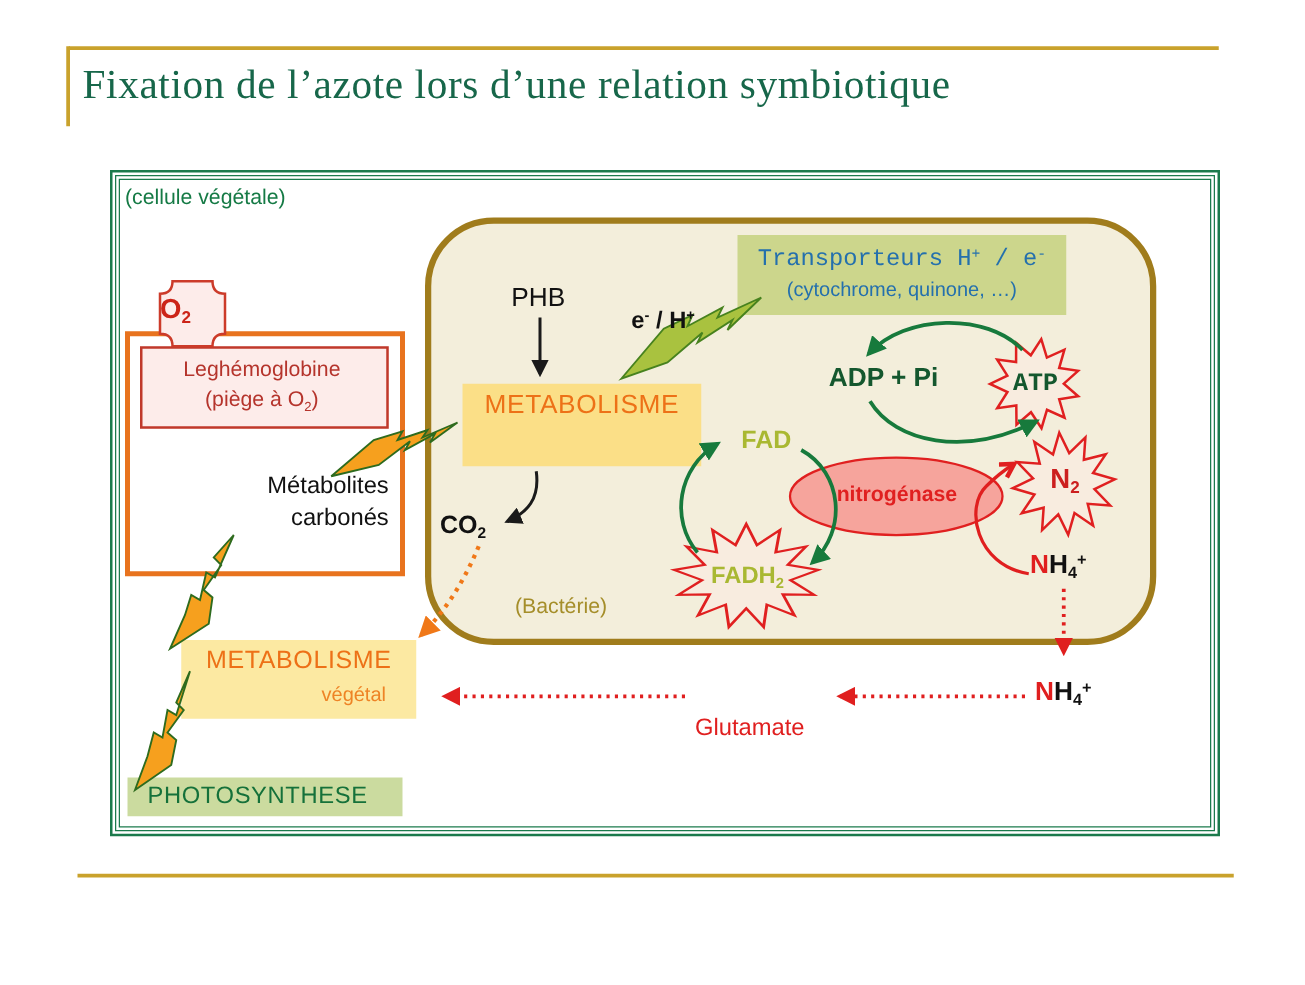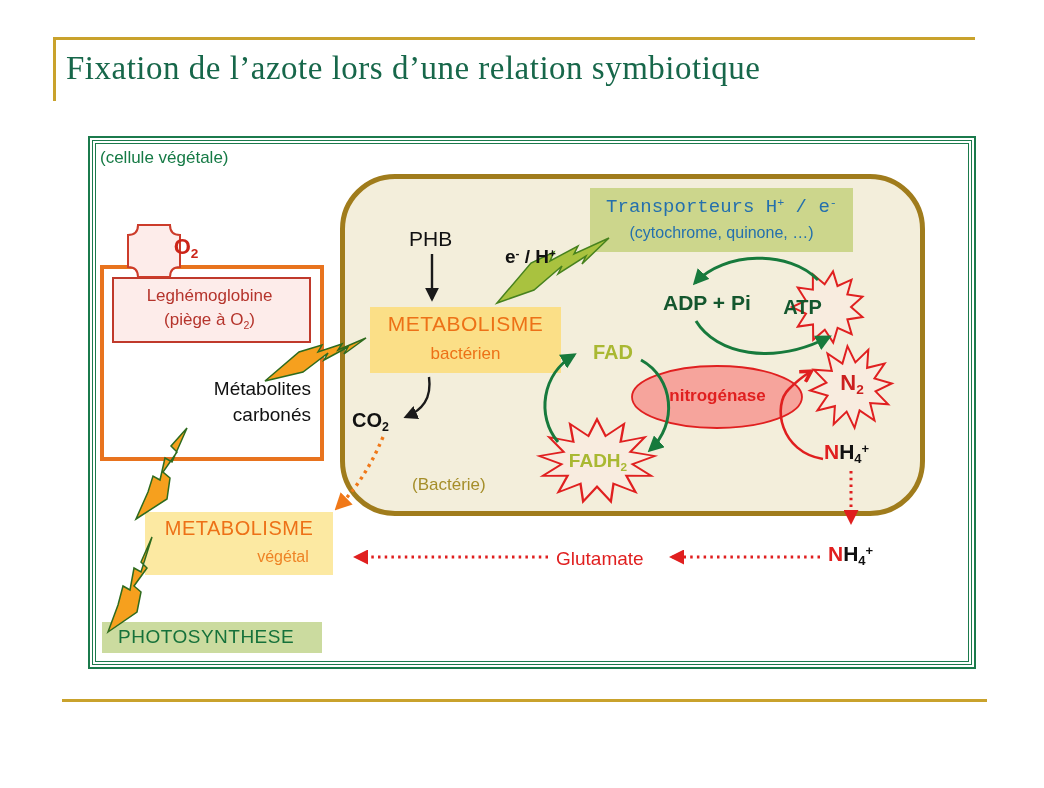--- a/index.html
+++ b/index.html
@@ -22,41 +22,41 @@
   .bacteria{left:340px;top:174px;width:575px;height:332px;background:#f3eedb;border:5px solid #a07c1c;border-radius:55px;z-index:1;}
   .transp-box{left:590px;top:188px;width:263px;height:64px;background:#ccd68c;z-index:1;}
   .mbact-box{left:370px;top:307px;width:191px;height:66px;background:#fbdf87;z-index:1;}
   .mveg-box{left:145px;top:512px;width:188px;height:63px;background:#fce9a2;z-index:1;}
   .photo-box{left:102px;top:622px;width:220px;height:31px;background:#cbdb9f;z-index:1;}
   
   .overlay{left:0;top:0;z-index:2;pointer-events:none;}
   
   .lbl{z-index:3;white-space:nowrap;}
   .cellule{left:100px;top:148px;font-size:17px;color:#157a45;}
-  .o2{left:128px;top:234px;width:52px;text-align:center;font-size:22px;font-weight:bold;color:#cc2418;padding-left:32px;}
+  .o2{left:128px;top:234px;width:52px;font-size:22px;font-weight:bold;color:#cc2418;}
   .leghb{left:112px;top:284px;width:195px;text-align:center;font-size:17px;line-height:1.4;color:#b5342c;}
   .metabolites{left:113px;top:376px;width:198px;text-align:right;font-size:19px;line-height:1.35;color:#111;}
   .phb{left:409px;top:227px;font-size:21px;color:#111;}
   .mbact1{left:370px;top:312px;width:191px;text-align:center;font-size:21px;color:#ed7117;letter-spacing:.5px;}
   .mbact2{left:370px;top:344px;width:191px;text-align:center;font-size:17px;color:#ed7117;}
   .eh{left:505px;top:246px;font-size:19px;font-weight:bold;color:#111;}
   .transp1{left:590px;top:196px;width:263px;text-align:center;font-size:19px;color:#2470ad;font-family:Liberation Mono, monospace;}
   .transp2{left:590px;top:224px;width:263px;text-align:center;font-size:16px;color:#2470ad;}
   .adp{left:663px;top:291px;font-size:21px;font-weight:bold;color:#14572e;}
-  .atp{left:774px;top:296px;width:57px;text-align:center;font-size:20px;font-weight:bold;color:#14572e;}
+  .atp{left:800px;top:296px;width:57px;text-align:center;font-size:20px;font-weight:bold;color:#14572e;font-family:Liberation Mono, monospace;}
   .fad{left:593px;top:341px;font-size:20px;font-weight:bold;color:#a9b832;}
   .fadh2{left:552px;top:450px;width:92px;text-align:center;font-size:19px;font-weight:bold;color:#a9b832;}
   .nitro{left:640px;top:386px;width:155px;text-align:center;font-size:17px;font-weight:bold;color:#e02020;}
   .n2{left:826px;top:370px;width:52px;text-align:center;font-size:22px;font-weight:bold;color:#cc1f1f;}
   .nh4in{left:824px;top:440px;font-size:21px;font-weight:bold;color:#111;}
   .co2{left:352px;top:409px;font-size:20px;font-weight:bold;color:#111;}
   .bacterie{left:412px;top:475px;font-size:17px;color:#a58e2a;}
   .mveg1{left:145px;top:517px;width:188px;text-align:center;font-size:20px;color:#ed7117;letter-spacing:.5px;}
   .mveg2{left:145px;top:548px;width:188px;text-align:center;font-size:16px;color:#ee8325;padding-left:44px;}
-  .glutamate{left:556px;top:548px;font-size:19px;color:#e01f1f;}
+  .glutamate{left:556px;top:572px;font-size:19px;color:#e01f1f;}
   .nh4out{left:828px;top:542px;font-size:21px;font-weight:bold;color:#111;}
   .photo{left:118px;top:626px;font-size:19px;color:#15713a;letter-spacing:.5px;}
   .red-n{color:#e01f1f;}
   sub{font-size:62%;vertical-align:-4px;}
   sup{font-size:62%;vertical-align:6px;}
 </style>
 </head>
 <body>
 
 <div class="page">
@@ -139,21 +139,20 @@
   </div>
 
   <div class="abs lbl metabolites">
     <div>Métabolites</div>
     <div>carbonés</div>
   </div>
 
   <div class="abs lbl phb">PHB</div>
 
   <div class="abs lbl mbact1">METABOLISME</div>
-  <div class="abs lbl mbact2">bactérien</div>
 
   <div class="abs lbl eh"><span>e</span><sup>-</sup><span> / H</span><sup>+</sup></div>
 
   <div class="abs lbl transp1"><span>Transporteurs H</span><sup>+</sup><span> / e</span><sup>-</sup></div>
   <div class="abs lbl transp2">(cytochrome, quinone, …)</div>
 
   <div class="abs lbl adp">ADP + Pi</div>
   <div class="abs lbl atp">ATP</div>
   <div class="abs lbl fad">FAD</div>
   <div class="abs lbl fadh2"><span>FADH</span><sub>2</sub></div>

